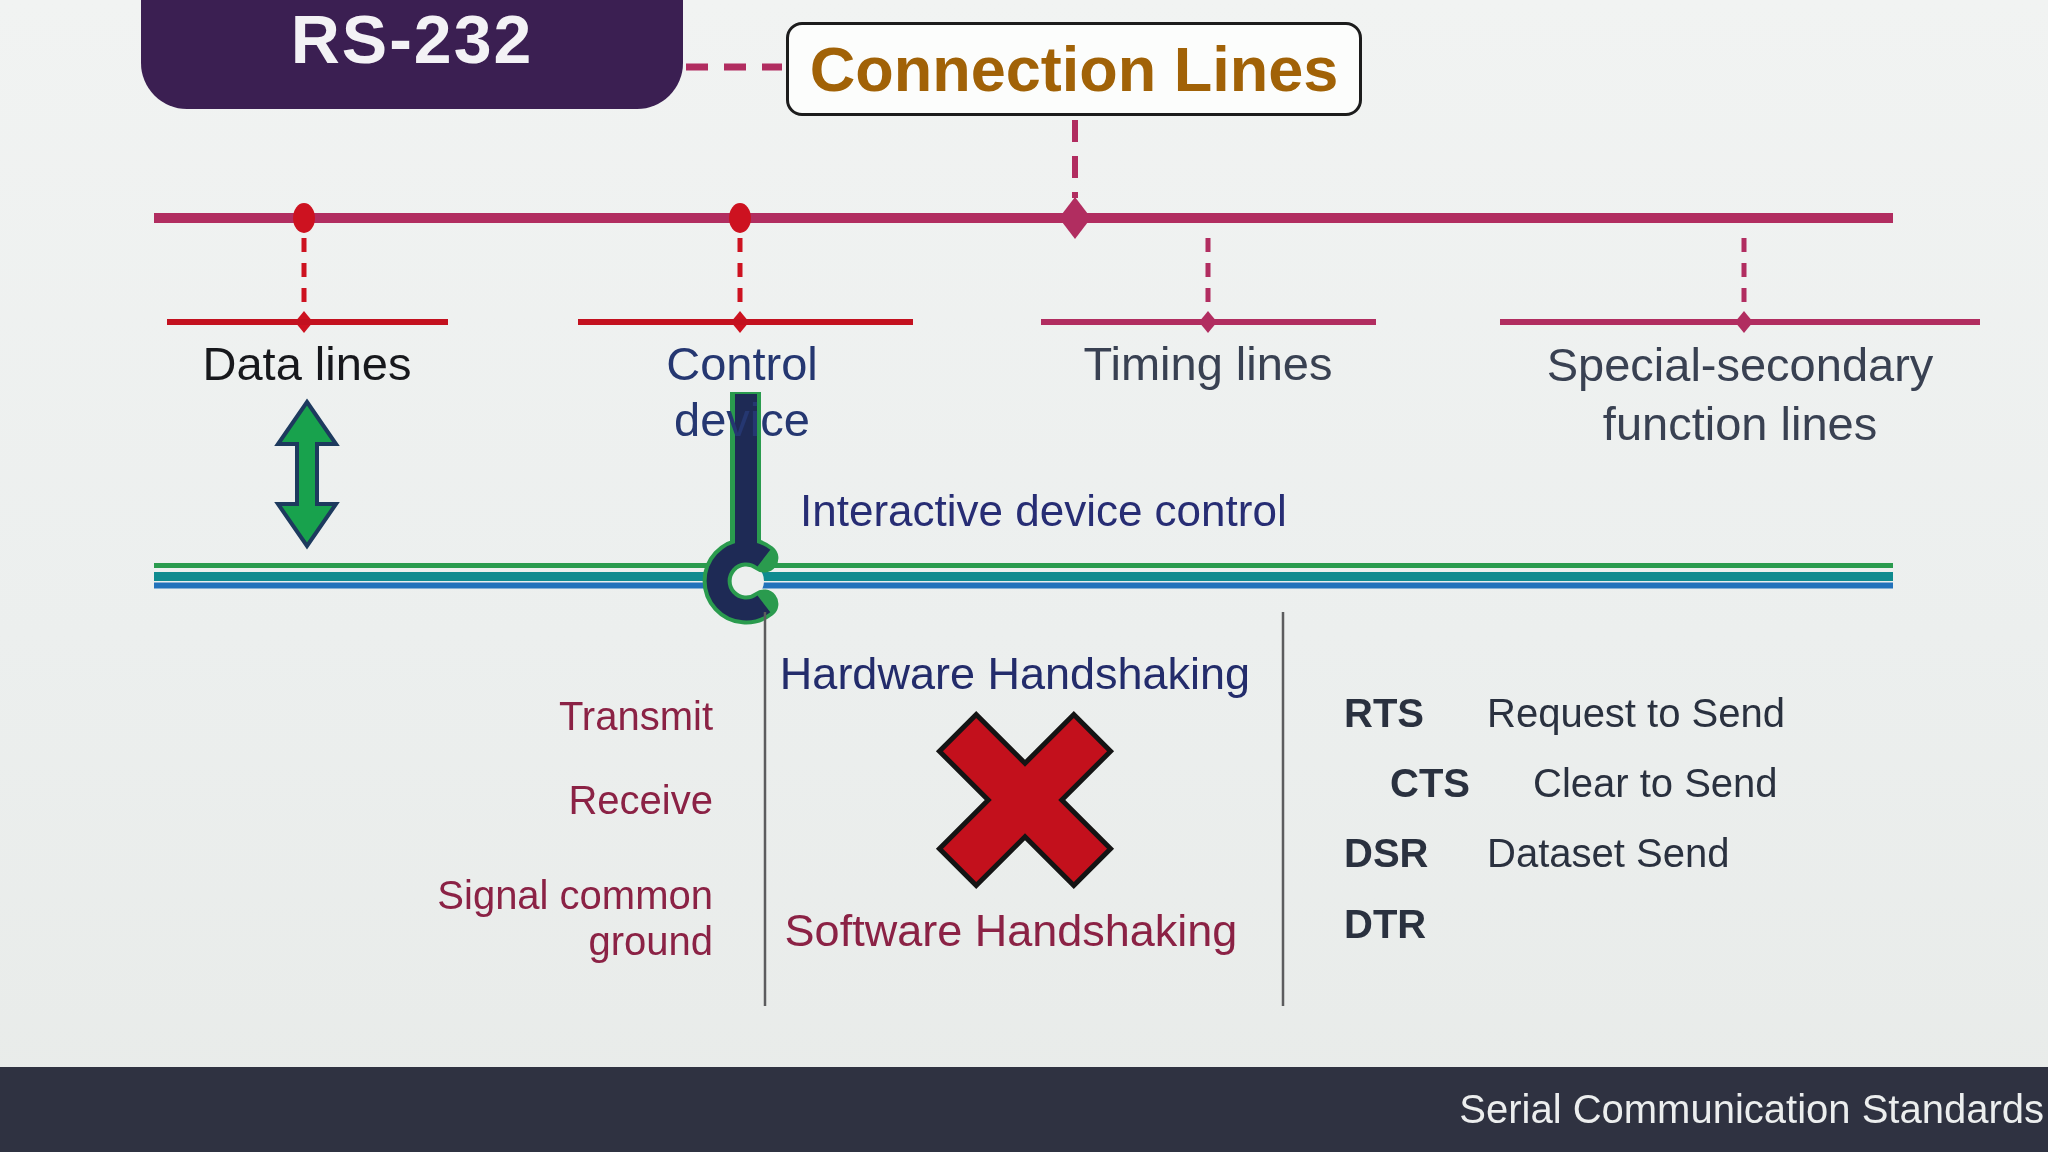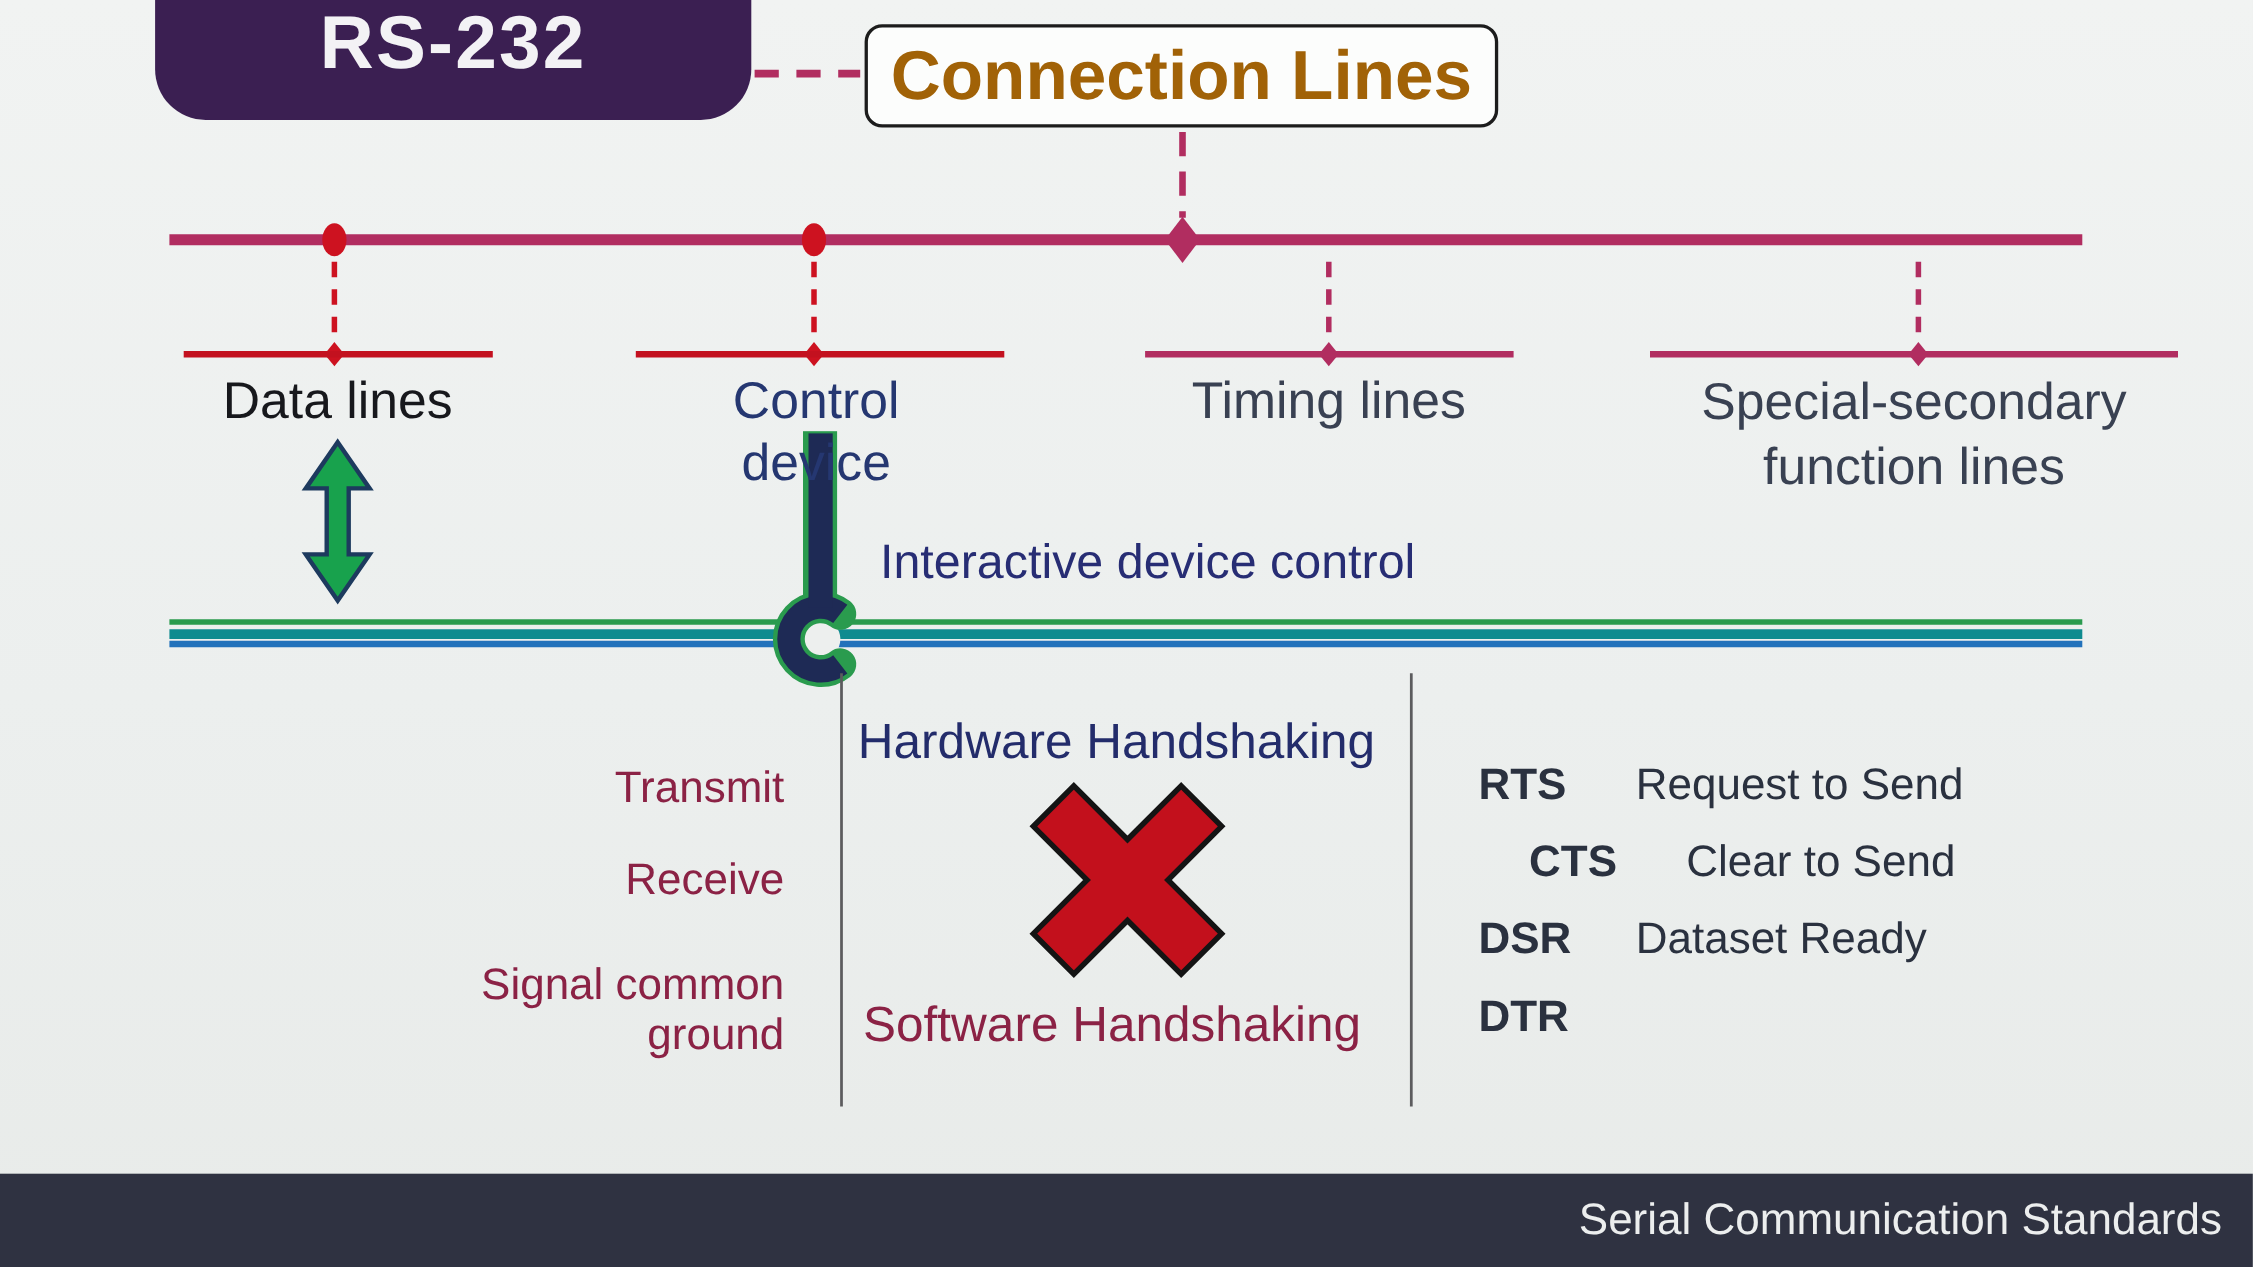--- a/index.html
+++ b/index.html
@@ -51,21 +51,21 @@
 
   
   .cs-abbr{left:1344px;width:110px;font-size:40px;font-weight:bold;color:#2a313f;line-height:46px;}
   .cs-name{left:1487px;width:480px;font-size:40px;color:#2a313f;line-height:46px;white-space:nowrap;}
   .row0{top:690px;} .row1{top:760px;margin-left:46px;} .row2{top:830px;} .row3{top:901px;}
 
   
   .footer-bar{
     left:0;top:1067px;width:2048px;height:85px;background:#2f3241;
     display:flex;align-items:center;justify-content:flex-end;box-sizing:border-box;
-    padding-right:28px;
+    padding-right:4px;
   }
   .footer-text{color:#eceeee;font-size:40px;}
 </style>
 </head>
 <body>
 
 <div class="stage">
 
   <svg width="2048" height="1152" viewBox="0 0 2048 1152">
 
@@ -135,20 +135,20 @@
   <div class="abs signal sig-ground">Signal common ground</div>
 
   <div class="abs hs hs-hw">Hardware Handshaking</div>
   <div class="abs hs hs-sw">Software Handshaking</div>
 
   <div class="abs cs-abbr row0">RTS</div>
   <div class="abs cs-name row0">Request to Send</div>
   <div class="abs cs-abbr row1">CTS</div>
   <div class="abs cs-name row1">Clear to Send</div>
   <div class="abs cs-abbr row2">DSR</div>
-  <div class="abs cs-name row2">Dataset Ready</div>
+  <div class="abs cs-name row2">Dataset Send</div>
   <div class="abs cs-abbr row3">DTR</div>
 
   <div class="abs footer-bar">
     <span class="footer-text">Serial Communication Standards</span>
   </div>
 
 </div>
 
 </body></html>

